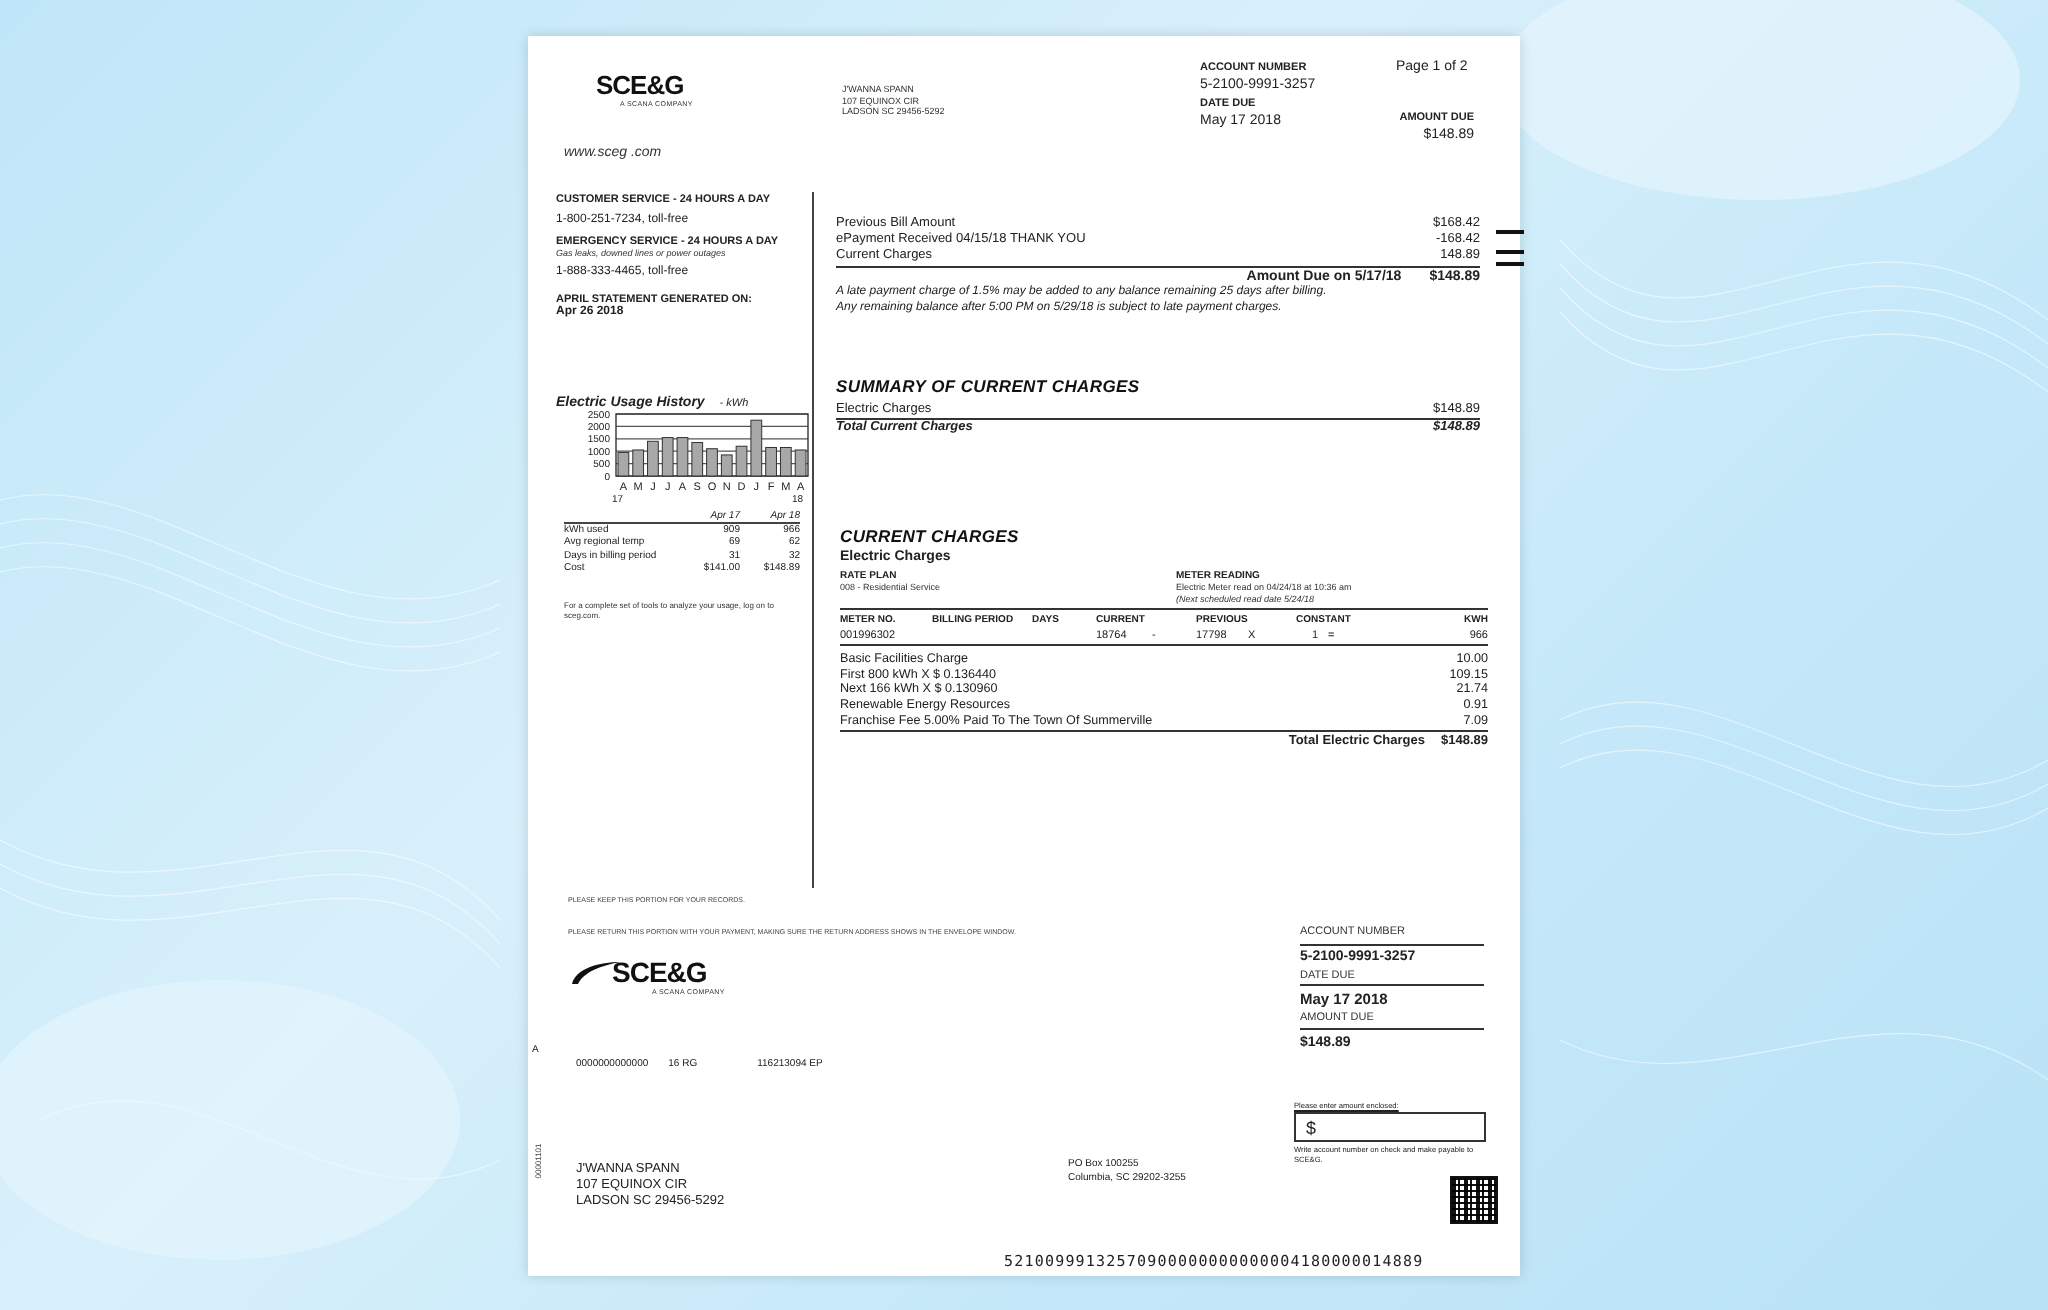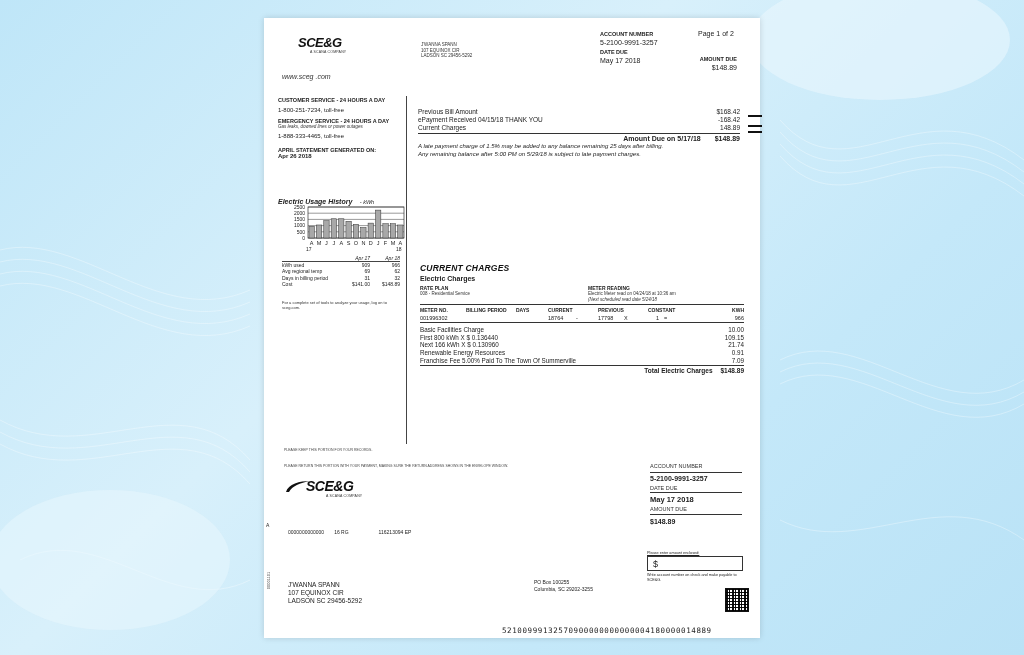--- a/index.html
+++ b/index.html
@@ -9,21 +9,21 @@
     color: #222;
     background: linear-gradient(135deg, #bfe6f8 0%, #d8f0fb 40%, #c4e8f9 70%, #b9e2f6 100%);
     position: relative;
   }
   .bg-swirl { position: absolute; inset: 0; pointer-events: none; }
   .page {
     position: absolute; left: 264px; top: 18px; width: 496px; height: 620px;
     background: #fff; box-shadow: 0 0 6px rgba(0,0,0,0.15);
   }
   .abs { position: absolute; }
-  .logo { font-family: "Liberation Sans", sans-serif; font-weight: 900; font-style: italic; font-size: 13px; letter-spacing: -0.5px; color: #111; }
+  .logo { font-family: "Liberation Sans", sans-serif; font-weight: 900; font-size: 13px; letter-spacing: -0.5px; color: #111; }
   .logo-sub { font-size: 3.5px; color: #333; letter-spacing: 0.2px; }
   .tiny { font-size: 4.5px; color: #333; line-height: 5.5px; }
   .small { font-size: 6px; color: #222; line-height: 7.5px; }
   .label-b { font-size: 5.5px; font-weight: bold; color: #222; }
   .val { font-size: 7px; color: #222; }
   .sec-title { font-size: 8.5px; font-weight: 900; font-style: italic; color: #111; letter-spacing: 0.2px; }
   .row { display: flex; justify-content: space-between; font-size: 6.5px; line-height: 8px; color: #222; }
   .hr2 { height: 0; border-top: 1.5px solid #333; }
   .vline { position: absolute; left: 142px; top: 78px; width: 1px; height: 348px; background: #444; }
   .italic { font-style: italic; }
@@ -201,20 +201,32 @@
       <span>Amount Due on 5/17/18</span>
       <span style="margin-left:14px;">$148.89</span>
     </div>
     <div class="italic" style="font-size:6px;line-height:8px;color:#222;">A late payment charge of 1.5% may be added to any balance remaining 25 days after billing.</div>
     <div class="italic" style="font-size:6px;line-height:8px;color:#222;">Any remaining balance after 5:00 PM on 5/29/18 is subject to late payment charges.</div>
     <div class="margin-mark" style="top:8px;"></div>
     <div class="margin-mark" style="top:18px;"></div>
     <div class="margin-mark" style="top:24px;"></div>
   </div>
 
+  <div class="abs" style="left:154px;top:170px;width:322px;">
+    <div class="sec-title">SUMMARY OF CURRENT CHARGES</div>
+    <div class="row" style="margin-top:3px;">
+      <span>Electric Charges</span>
+      <span>$148.89</span>
+    </div>
+    <div class="hr2"></div>
+    <div class="row italic bold">
+      <span>Total Current Charges</span>
+      <span>$148.89</span>
+    </div>
+  </div>
 
   <div class="abs" style="left:156px;top:245px;width:324px;">
     <div class="sec-title">CURRENT CHARGES</div>
     <div class="bold" style="font-size:7px;margin-top:2px;">Electric Charges</div>
     <div style="display:flex;margin-top:3px;">
       <div style="width:168px;">
         <div class="label-b" style="font-size:5px;">RATE PLAN</div>
         <div class="tiny">008 - Residential Service</div>
       </div>
       <div>

